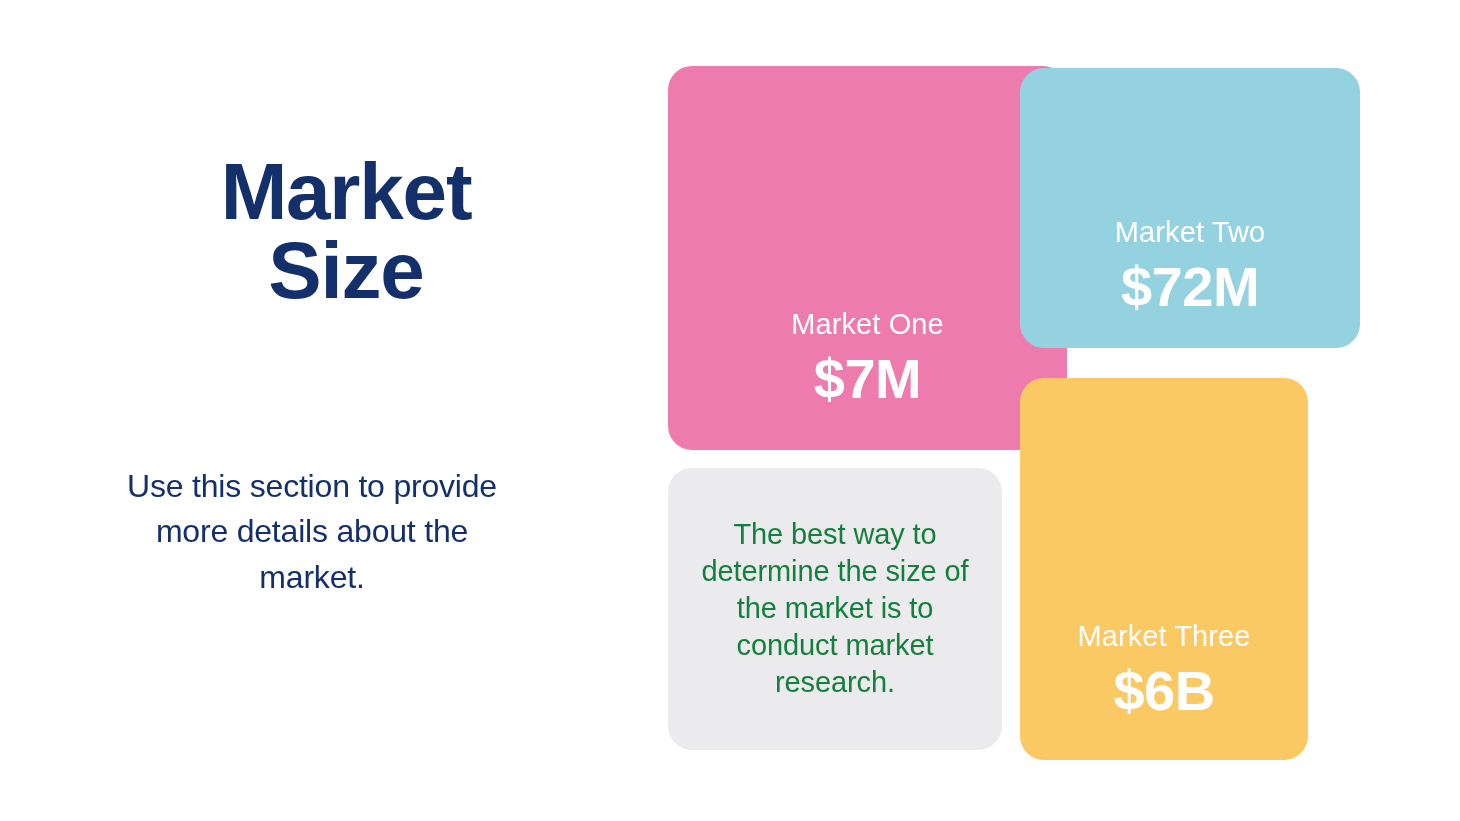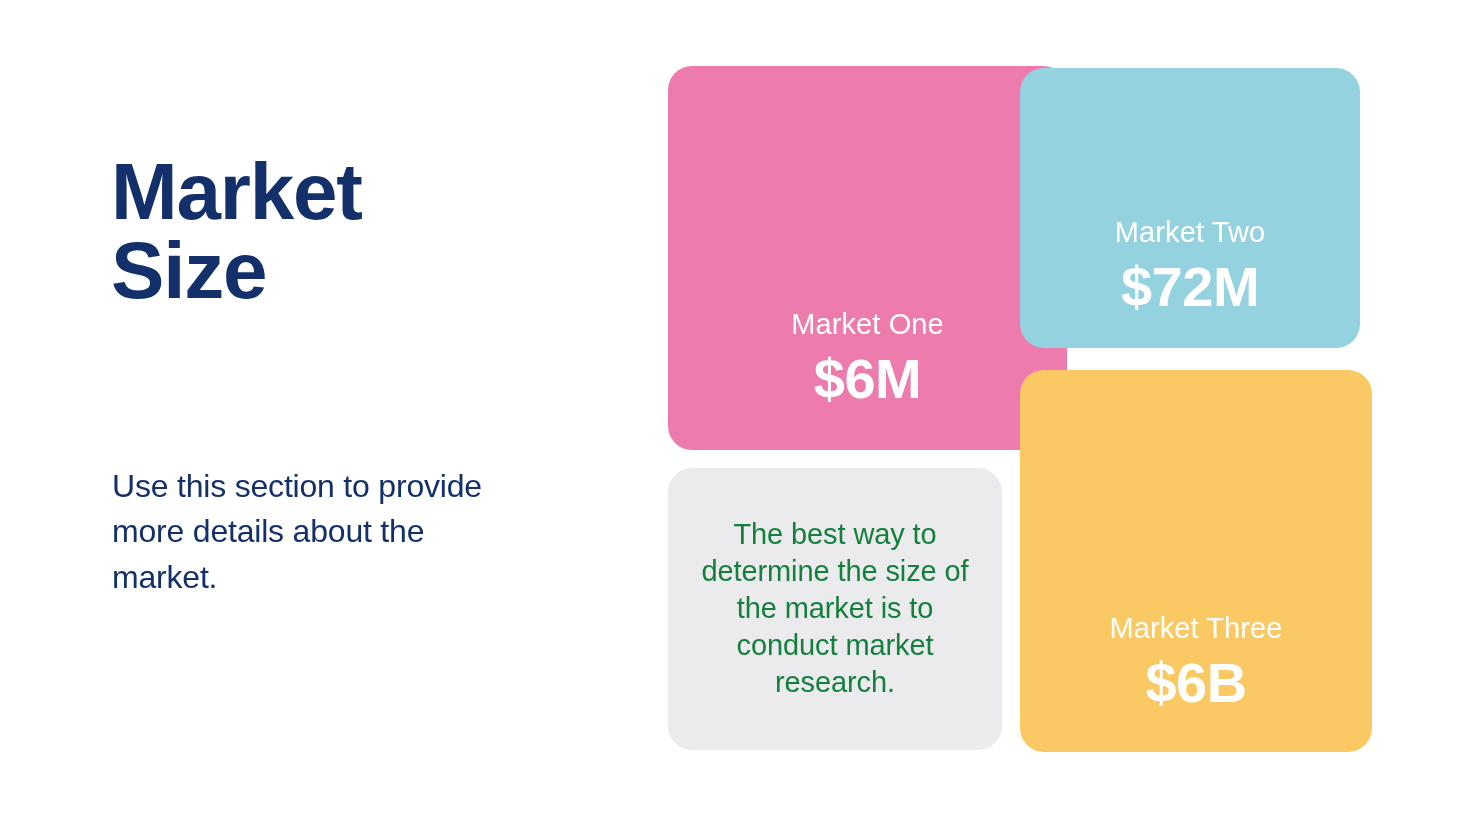--- a/index.html
+++ b/index.html
@@ -20,20 +20,21 @@
     overflow: hidden;
   }
 
   
   .left-col {
     position: absolute;
     left: 111px;
     top: 0;
     width: 470px;
     height: 701px;
+    text-align: center;
   }
 
   .slide-title {
     position: absolute;
     top: 152px;
     left: 0;
     width: 470px;
     margin: 0;
     font-family: "Liberation Sans", sans-serif;
     font-weight: bold;
@@ -142,22 +143,22 @@
     font-weight: normal;
     font-size: 29px;
     line-height: 1.28;
     letter-spacing: -0.1px;
     color: #15803d;
   }
 
   
   .card-four {
     left: 352px;
-    top: 304px;
-    width: 352px;
+    top: 312px;
+    width: 288px;
     height: 382px;
     background: #FAC963;
   }
   .card-four .card-inner { bottom: 36px; }
 </style>
 </head>
 <body>
 
 <div class="slide">
 
@@ -166,21 +167,21 @@
 Size</h1>
 
     <p class="slide-body">Use this section to provide more details about the market.</p>
   </div>
 
   <div class="cards">
 
     <div class="card card-one">
       <div class="card-inner">
         <p class="card-label">Market One</p>
-        <p class="card-value">$6M</p>
+        <p class="card-value">$7M</p>
       </div>
     </div>
 
     <div class="card card-two">
       <div class="card-inner">
         <p class="card-label">Market Two</p>
         <p class="card-value">$72M</p>
       </div>
     </div>
 

